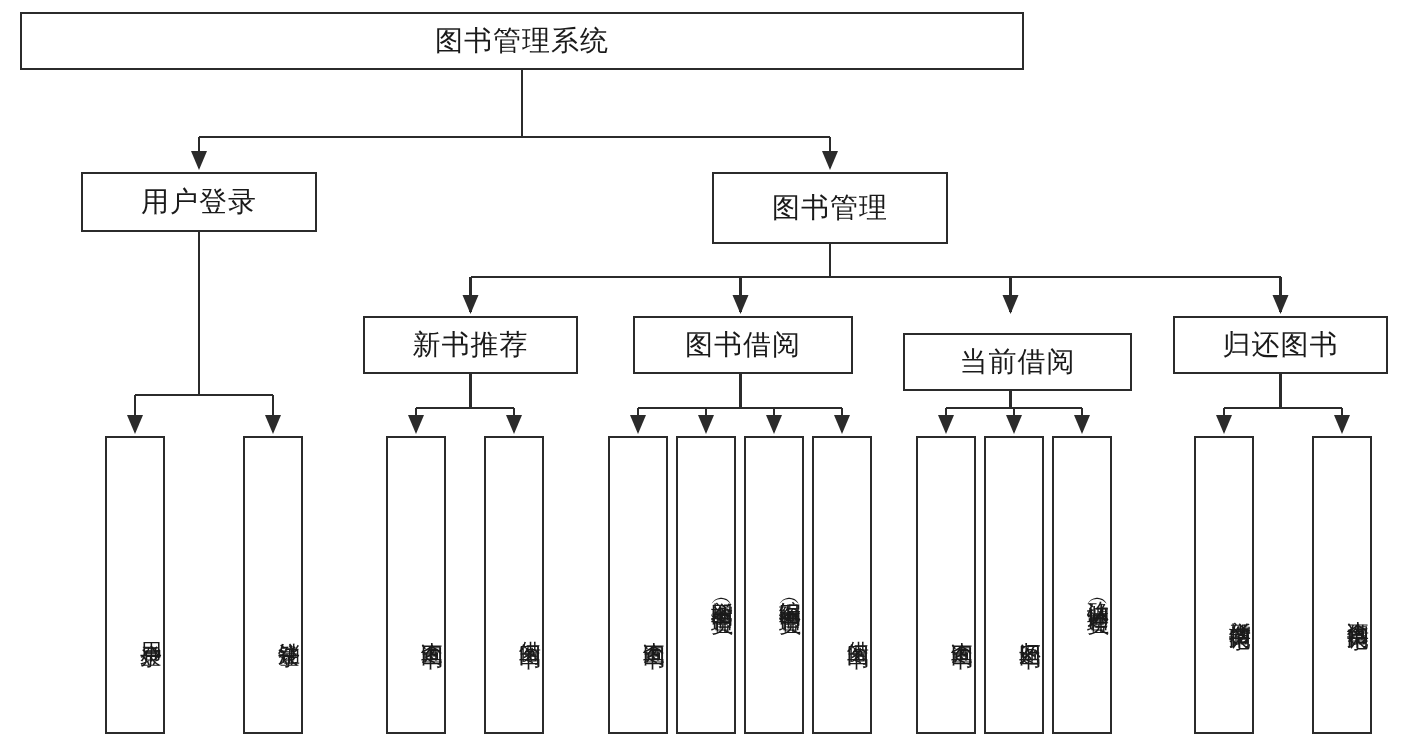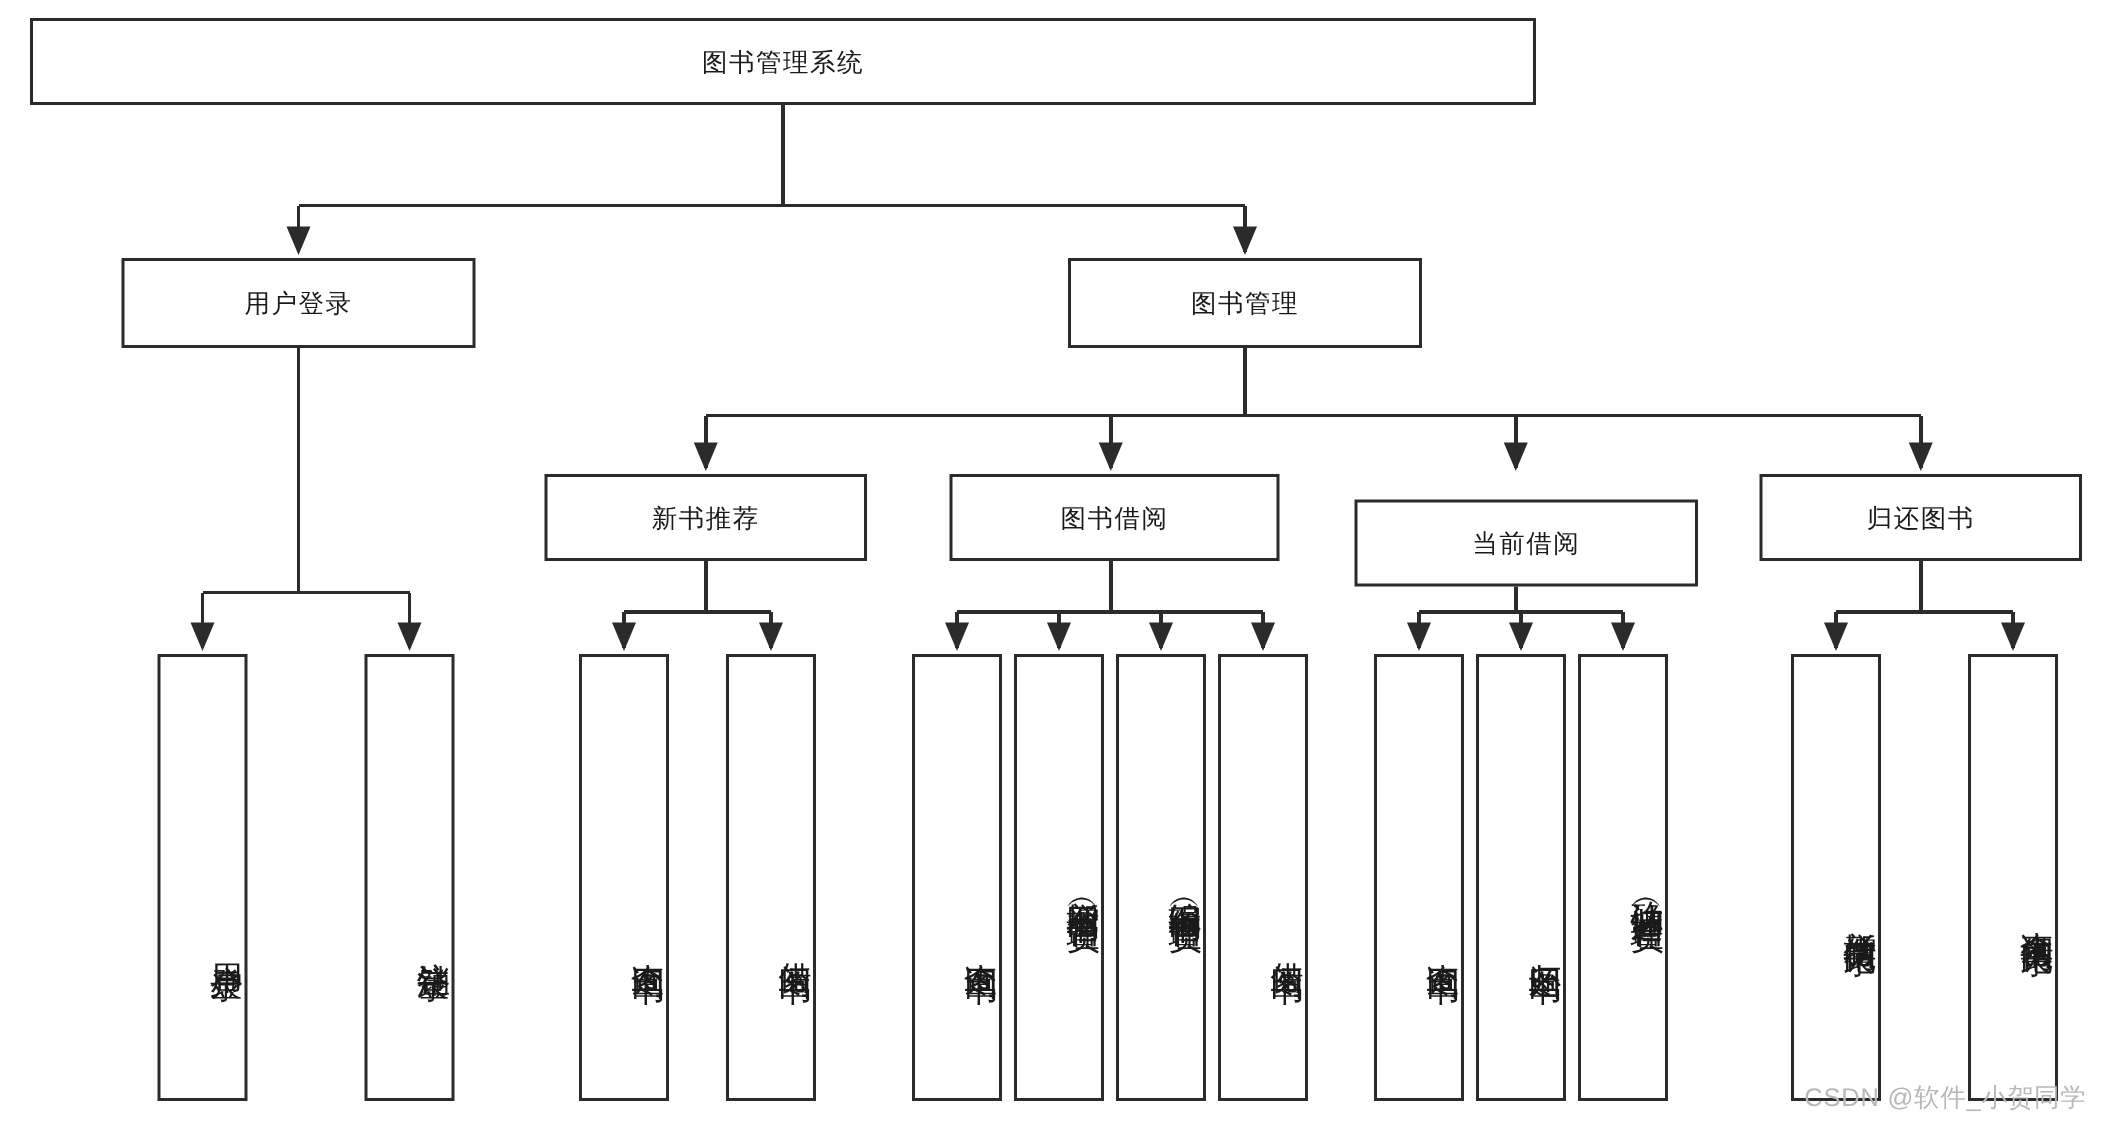--- a/index.html
+++ b/index.html
@@ -10,21 +10,21 @@
   #canvas{position:relative;width:1405px;height:747px;background:#ffffff;}
   svg#wires{position:absolute;left:0;top:0;width:1405px;height:747px;}
   .node{
     position:absolute;
     box-sizing:border-box;
     background:#ffffff;
     border:2.5px solid #2b2b2b;
     display:flex;align-items:center;justify-content:center;
     color:#1a1a1a;
   }
-  .node.h{font-size:17px;letter-spacing:1px;}
+  .node.h{font-size:28px;letter-spacing:1px;}
   .node.v{
     writing-mode:vertical-rl;
     text-orientation:upright;
     font-size:22px;
     line-height:1.12;
     padding-top:48px;
     align-items:flex-start;
     justify-content:center;
     letter-spacing:2px;
   }
@@ -96,34 +96,33 @@
       <line x1="1224" y1="408" x2="1342" y2="408" stroke="#2b2b2b" stroke-width="2.6" shape-rendering="crispEdges"></line>
       <line x1="1224" y1="408" x2="1224" y2="432" stroke="#2b2b2b" stroke-width="2.6" shape-rendering="crispEdges"></line>
       <polygon points="1216,415 1232,415 1224,434" fill="#2b2b2b"></polygon>
       <line x1="1342" y1="408" x2="1342" y2="432" stroke="#2b2b2b" stroke-width="2.6" shape-rendering="crispEdges"></line>
       <polygon points="1334,415 1350,415 1342,434" fill="#2b2b2b"></polygon>
     </svg>
 
   <div id="nodes">
       <div class="node h" style="left: 20px; top: 12px; width: 1004px; height: 58px;">图书管理系统</div>
       <div class="node h" style="left: 81px; top: 172px; width: 236px; height: 60px;">用户登录</div>
-      <div class="node h" style="left: 712px; top: 172px; width: 236px; height: 60px;">图书管理</div>
+      <div class="node h" style="left: 712px; top: 172px; width: 236px; height: 72px;">图书管理</div>
       <div class="node h" style="left: 363px; top: 316px; width: 215px; height: 58px; font-family: Liberation Serif, serif;">新书推荐</div>
       <div class="node h" style="left: 633px; top: 316px; width: 220px; height: 58px;">图书借阅</div>
       <div class="node h" style="left: 903px; top: 323px; width: 229px; height: 58px; margin-top: 10px;">当前借阅</div>
       <div class="node h" style="left: 1173px; top: 316px; width: 215px; height: 58px;">归还图书</div>
       <div class="node v mid" style="left: 105px; top: 436px; width: 60px; height: 298px;">用户登录</div>
       <div class="node v mid" style="left: 243px; top: 436px; width: 60px; height: 298px;">注销登录</div>
       <div class="node v mid" style="left: 386px; top: 436px; width: 60px; height: 298px;">查询图书</div>
       <div class="node v mid" style="left: 484px; top: 436px; width: 60px; height: 298px;">借阅图书</div>
       <div class="node v mid" style="left: 608px; top: 436px; width: 60px; height: 298px;">查询图书</div>
       <div class="node v tall" style="left: 676px; top: 436px; width: 60px; height: 298px;">新增图书（管理员）</div>
       <div class="node v tall" style="left: 744px; top: 436px; width: 60px; height: 298px;">编辑图书（管理员）</div>
       <div class="node v mid" style="left: 812px; top: 436px; width: 60px; height: 298px;">借阅图书</div>
       <div class="node v mid" style="left: 916px; top: 436px; width: 60px; height: 298px;">查询图书</div>
       <div class="node v mid" style="left: 984px; top: 436px; width: 60px; height: 298px;">归还图书</div>
       <div class="node v tall" style="left: 1052px; top: 436px; width: 60px; height: 298px;">确认归还（管理员）</div>
       <div class="node v " style="left: 1194px; top: 436px; width: 60px; height: 298px;">新增借阅记录</div>
       <div class="node v " style="left: 1312px; top: 436px; width: 60px; height: 298px;">查询借阅记录</div>
     </div>
 
-  <div class="watermark">CSDN @软件_小贺同学</div>
 </div>
 
 </body></html>

